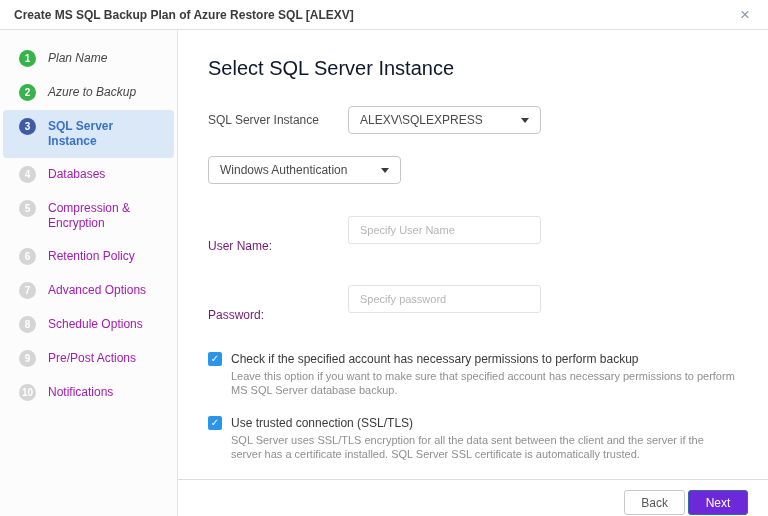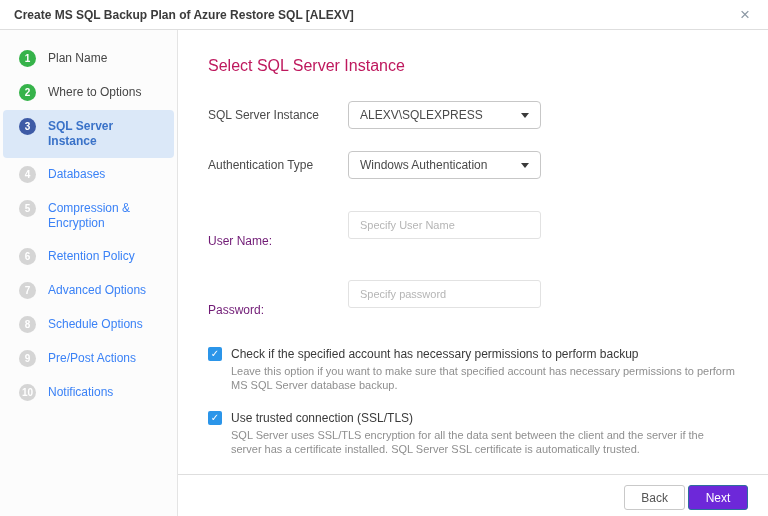--- a/index.html
+++ b/index.html
@@ -33,31 +33,31 @@
     display:flex; align-items:flex-start; gap:12px;
     padding:9px 10px 9px 16px; margin:0 3px; border-radius:4px; cursor:pointer;
   }
   .step .num {
     width:17px; height:17px; flex:0 0 17px; border-radius:50%;
     font-size:10px; line-height:17px; text-align:center; color:#fff;
     font-weight:bold; margin-top:-1px;
   }
   .step .lbl { font-size:12px; line-height:15px; }
   .step.completed .num { background:#36b34a; }
-  .step.completed .lbl { color:#474747; }
+  .step.completed .lbl { color:#474747;font-style:italic; }
   .step.active { background:#dbe8f8; }
   .step.active .num { background:#3e5ba6; }
   .step.active .lbl { color:#3a72c8; font-weight:bold; }
   .step.pending .num { background:#d5d5d5; }
-  .step.pending .lbl { color:#3b82f6; }
+  .step.pending .lbl { color:#a21caf; }
 
   
   .main { flex:1; display:flex; flex-direction:column; min-width:0; }
   .content { flex:1; padding:27px 30px 0 30px; }
-  h1.heading { font-size:16px; font-weight:400; color:#be185d; margin-bottom:26px; }
+  h1.heading { font-size:20px; font-weight:400; color:#0f172a; margin-bottom:26px; }
 
   .form-row { display:flex; align-items:center; margin-bottom:22px; }
   .form-row .flabel { width:140px; flex:0 0 140px; font-size:12px; color:#4a4a4a; }
   .form-row.disabled .flabel { color:#701a75;margin-top:33px; }
 
   .select {
     width:193px; height:28px; border:1px solid #c7c7c7; border-radius:4px;
     background:#fff; display:flex; align-items:center; padding:0 11px;
     font-size:12px; color:#4a4a4a; cursor:pointer;
   }
@@ -113,21 +113,21 @@
 
   <div class="body">
 
     <div class="sidebar">
       <div class="step completed">
         <span class="num">1</span>
         <span class="lbl">Plan Name</span>
       </div>
       <div class="step completed">
         <span class="num">2</span>
-        <span class="lbl">Where to Options</span>
+        <span class="lbl">Azure to Backup</span>
       </div>
       <div class="step active">
         <span class="num">3</span>
         <span class="lbl">SQL Server Instance</span>
       </div>
       <div class="step pending">
         <span class="num">4</span>
         <span class="lbl">Databases</span>
       </div>
       <div class="step pending">
@@ -163,21 +163,20 @@
 
         <div class="form-row">
           <span class="flabel">SQL Server Instance</span>
           <div class="select">
             <span>ALEXV\SQLEXPRESS</span>
             <span class="caret"></span>
           </div>
         </div>
 
         <div class="form-row">
-          <span class="flabel">Authentication Type</span>
           <div class="select">
             <span>Windows Authentication</span>
             <span class="caret"></span>
           </div>
         </div>
 
         <div class="form-row disabled">
           <span class="flabel">User Name:</span>
           <input class="text-input" type="text" disabled="" placeholder="Specify User Name" style="">
         </div>

